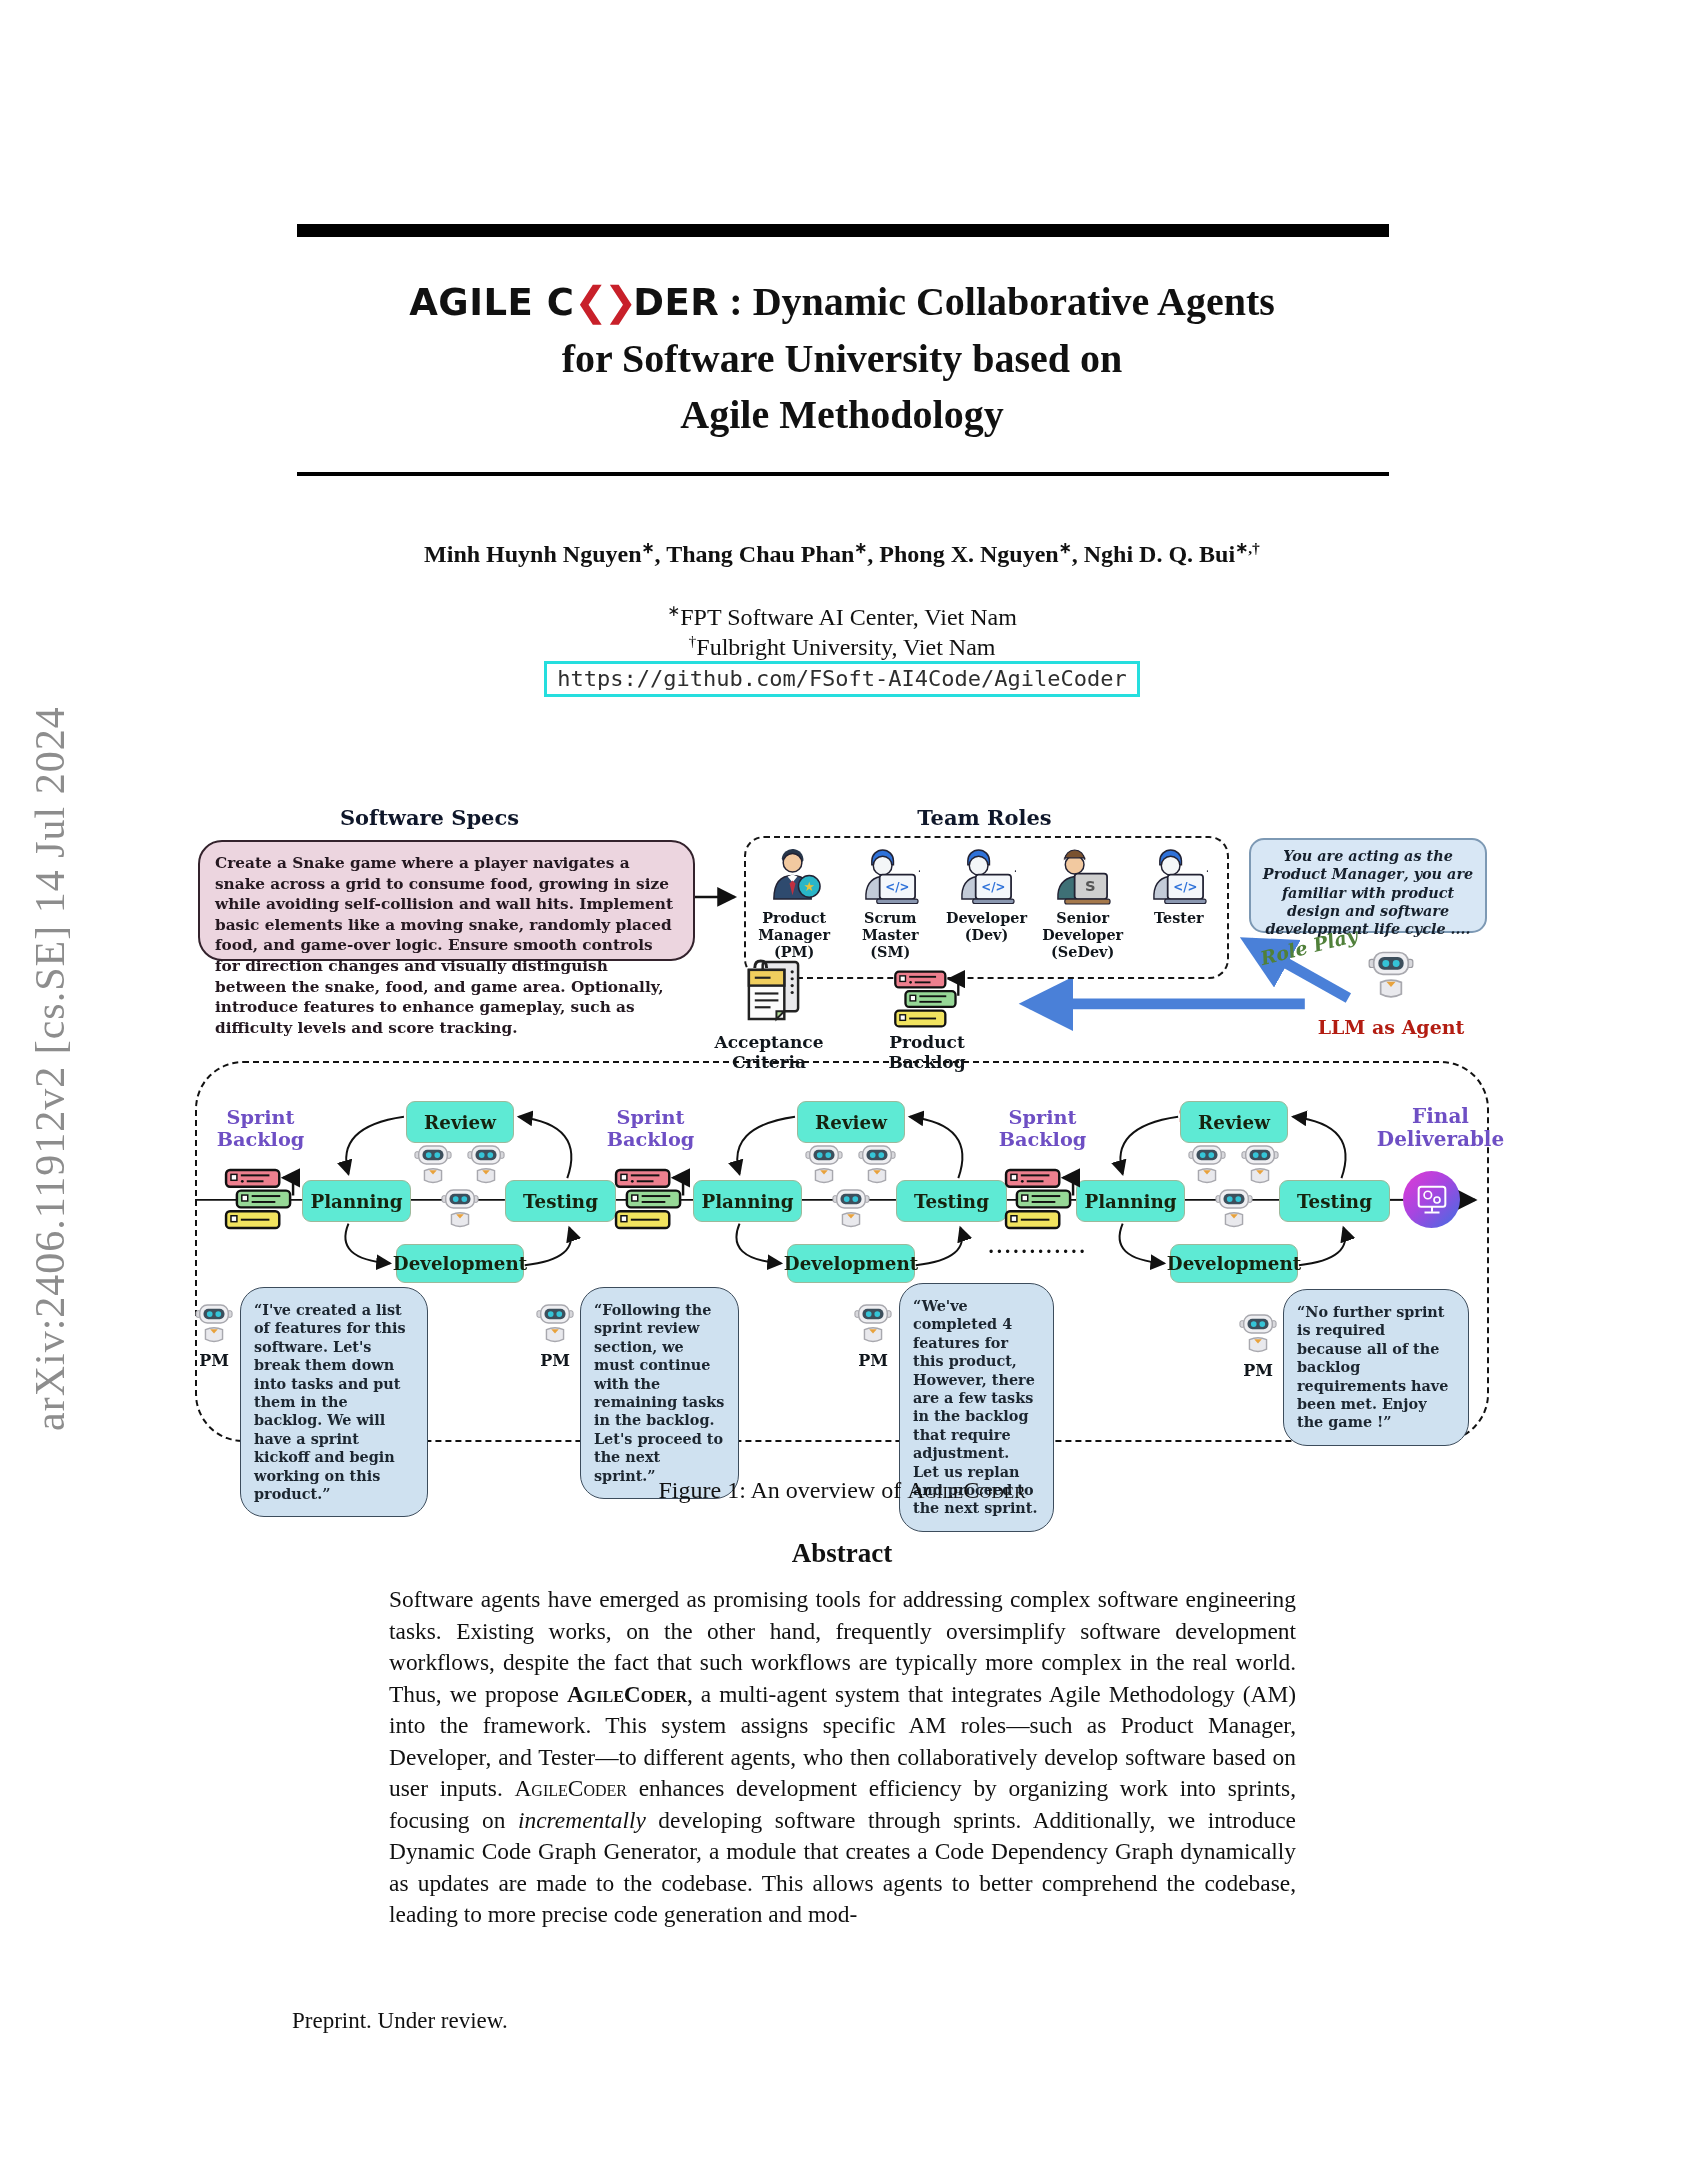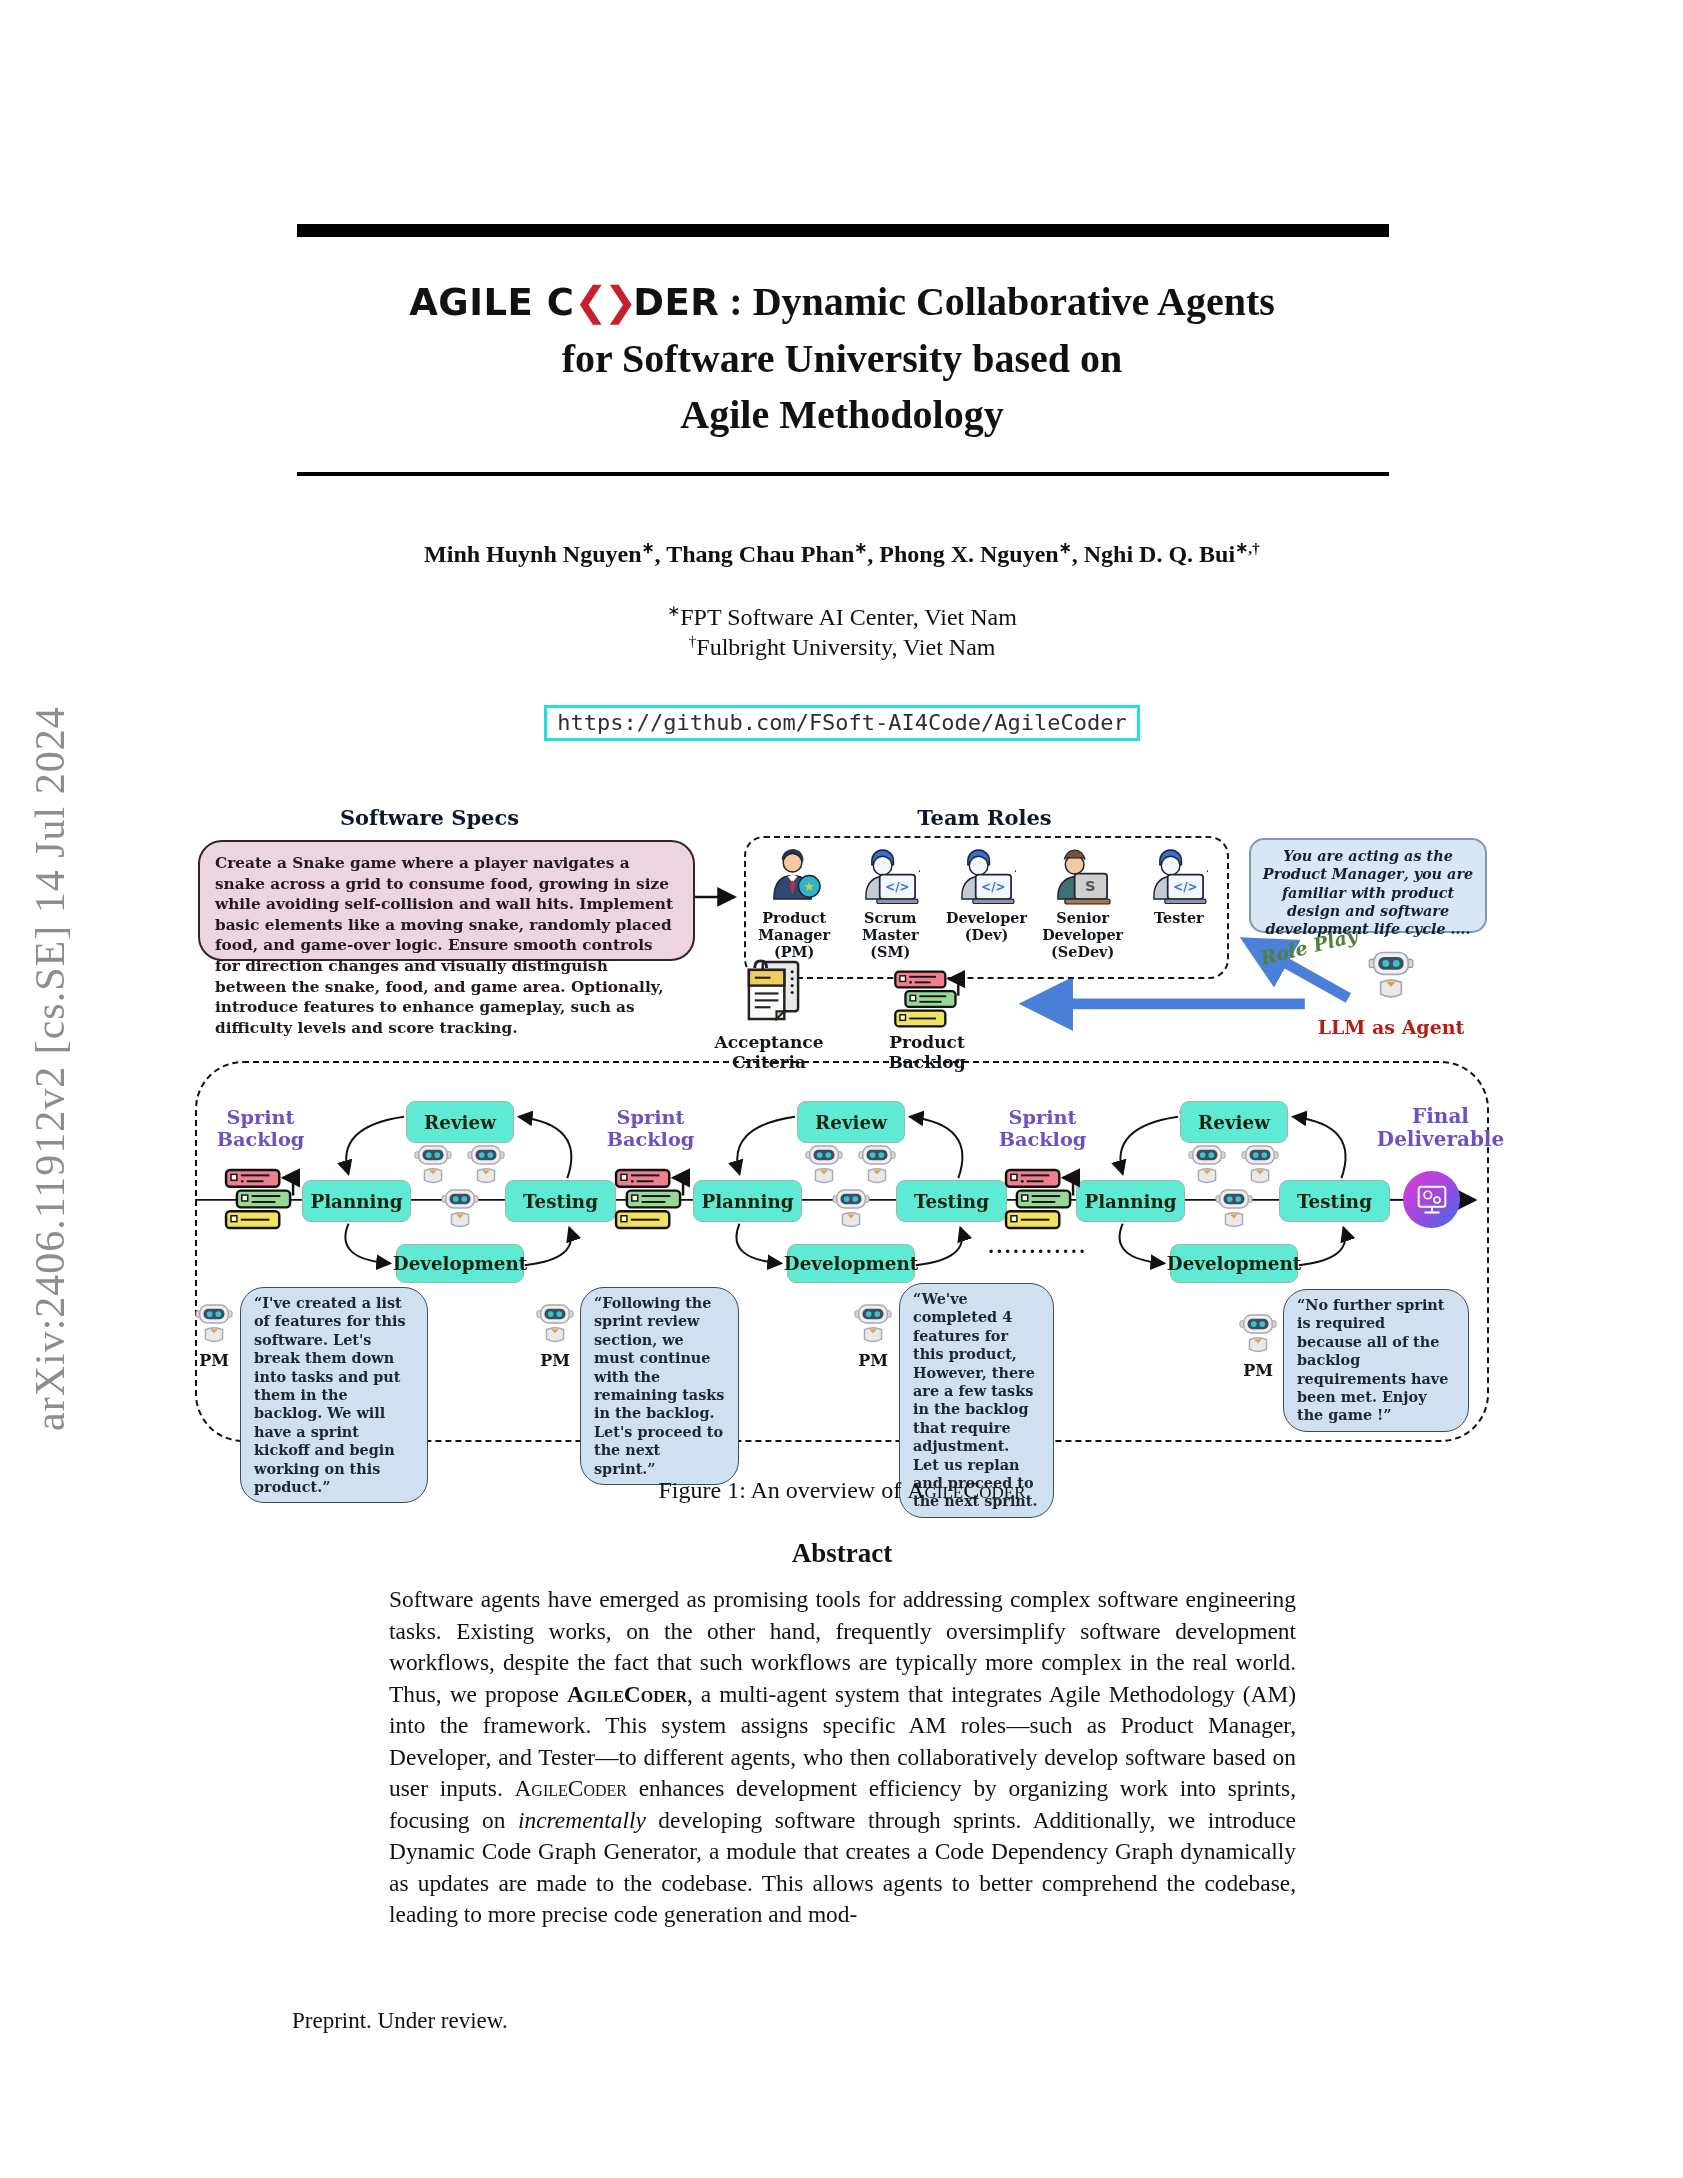--- a/index.html
+++ b/index.html
@@ -23,21 +23,21 @@
   #rule-thick{top:224px;height:13px;}
   #rule-thin{top:472px;height:4px;}
 
   
   #title{left:149px;top:273px;width:1386px;line-height:56px;font-size:40px;font-weight:bold;}
   .logo{font-family:"DejaVu Sans",sans-serif;font-weight:800;font-size:37px;letter-spacing:0.5px;}
   .logo-icon{color:#c8202a;font-family:"DejaVu Sans",sans-serif;font-weight:800;letter-spacing:-4px;}
 
   #authors{left:149px;top:541px;width:1386px;font-size:24px;font-weight:bold;}
   .affil{left:149px;width:1386px;font-size:24px;}
-  #url-row{left:149px;top:661px;width:1386px;margin-top:44px;}
+  #url-row{left:149px;top:661px;width:1386px;}
   #url-box{display:inline-block;border:3px solid #25dede;padding:2px 10px 3px;
     font:400 22px "DejaVu Sans Mono",monospace;color:#2e2e2e;background:#fff;}
 
   
   .fig-title{font-size:21px;color:#0f172a;}
   #specs-box{left:198px;top:840px;width:463px;height:95px;background:#ecd5df;border:2.5px solid #33222c;
     border-radius:24px;padding:11px 15px;font-size:15.3px;line-height:20.6px;color:#241820;}
   #teamroles-box{left:744px;top:836px;width:481px;height:129px;border:2.5px dashed #161616;border-radius:20px;
     display:flex;justify-content:space-around;align-items:flex-start;padding-top:10px;}
   .role{width:95px;text-align:center;}
@@ -52,21 +52,21 @@
   
   #sprint-container{left:195px;top:1061px;width:1290px;height:377px;border:2.5px dashed #111;border-radius:48px;}
   .sprint-title{width:218px;font-size:23px;color:#b3281e;text-align:center;margin-top:32px;}
   .stage{position:absolute;background:#5eead4;border:1.5px solid #9db89a;border-radius:9px;
     display:flex;align-items:center;justify-content:center;
     font:700 18.3px "DejaVu Serif",serif;color:#16230f;}
   .sb-label{width:129px;font-size:19.3px;line-height:22px;color:#6e4fc4;text-align:center;}
   #final-label{left:1371px;top:1105px;width:139px;font-size:20px;line-height:23px;color:#6e4fc4;text-align:center;}
   #ellipsis{left:988px;top:1236px;width:119px;font-size:18px;letter-spacing:2px;color:#111;}
   .bubble{position:absolute;background:#cfe1f0;border:1.5px solid #3c4c5c;border-radius:24px;
-    padding:6px 13px;font-size:14.4px;line-height:18.4px;color:#1c2630;}
+    padding:13px 13px;font-size:14.4px;line-height:18.4px;color:#1c2630;}
   .pm-group{position:absolute;width:44px;text-align:center;}
   .pm-group .pm{font-size:16px;color:#10161c;margin-top:2px;}
   #final-circle{left:1403px;top:1171px;width:57px;height:57px;border-radius:50%;
     background:linear-gradient(135deg,#e23ad4 0%,#a845e0 45%,#3f6ee2 100%);
     display:flex;align-items:center;justify-content:center;}
 
   
   #caption{left:149px;top:1477px;width:1386px;font-size:24px;}
   #abstract-head{left:149px;top:1538px;width:1386px;font-size:27px;font-weight:bold;}
   #abstract-body{left:389px;top:1584px;width:907px;font-size:23.4px;line-height:31.5px;text-align:justify;}

